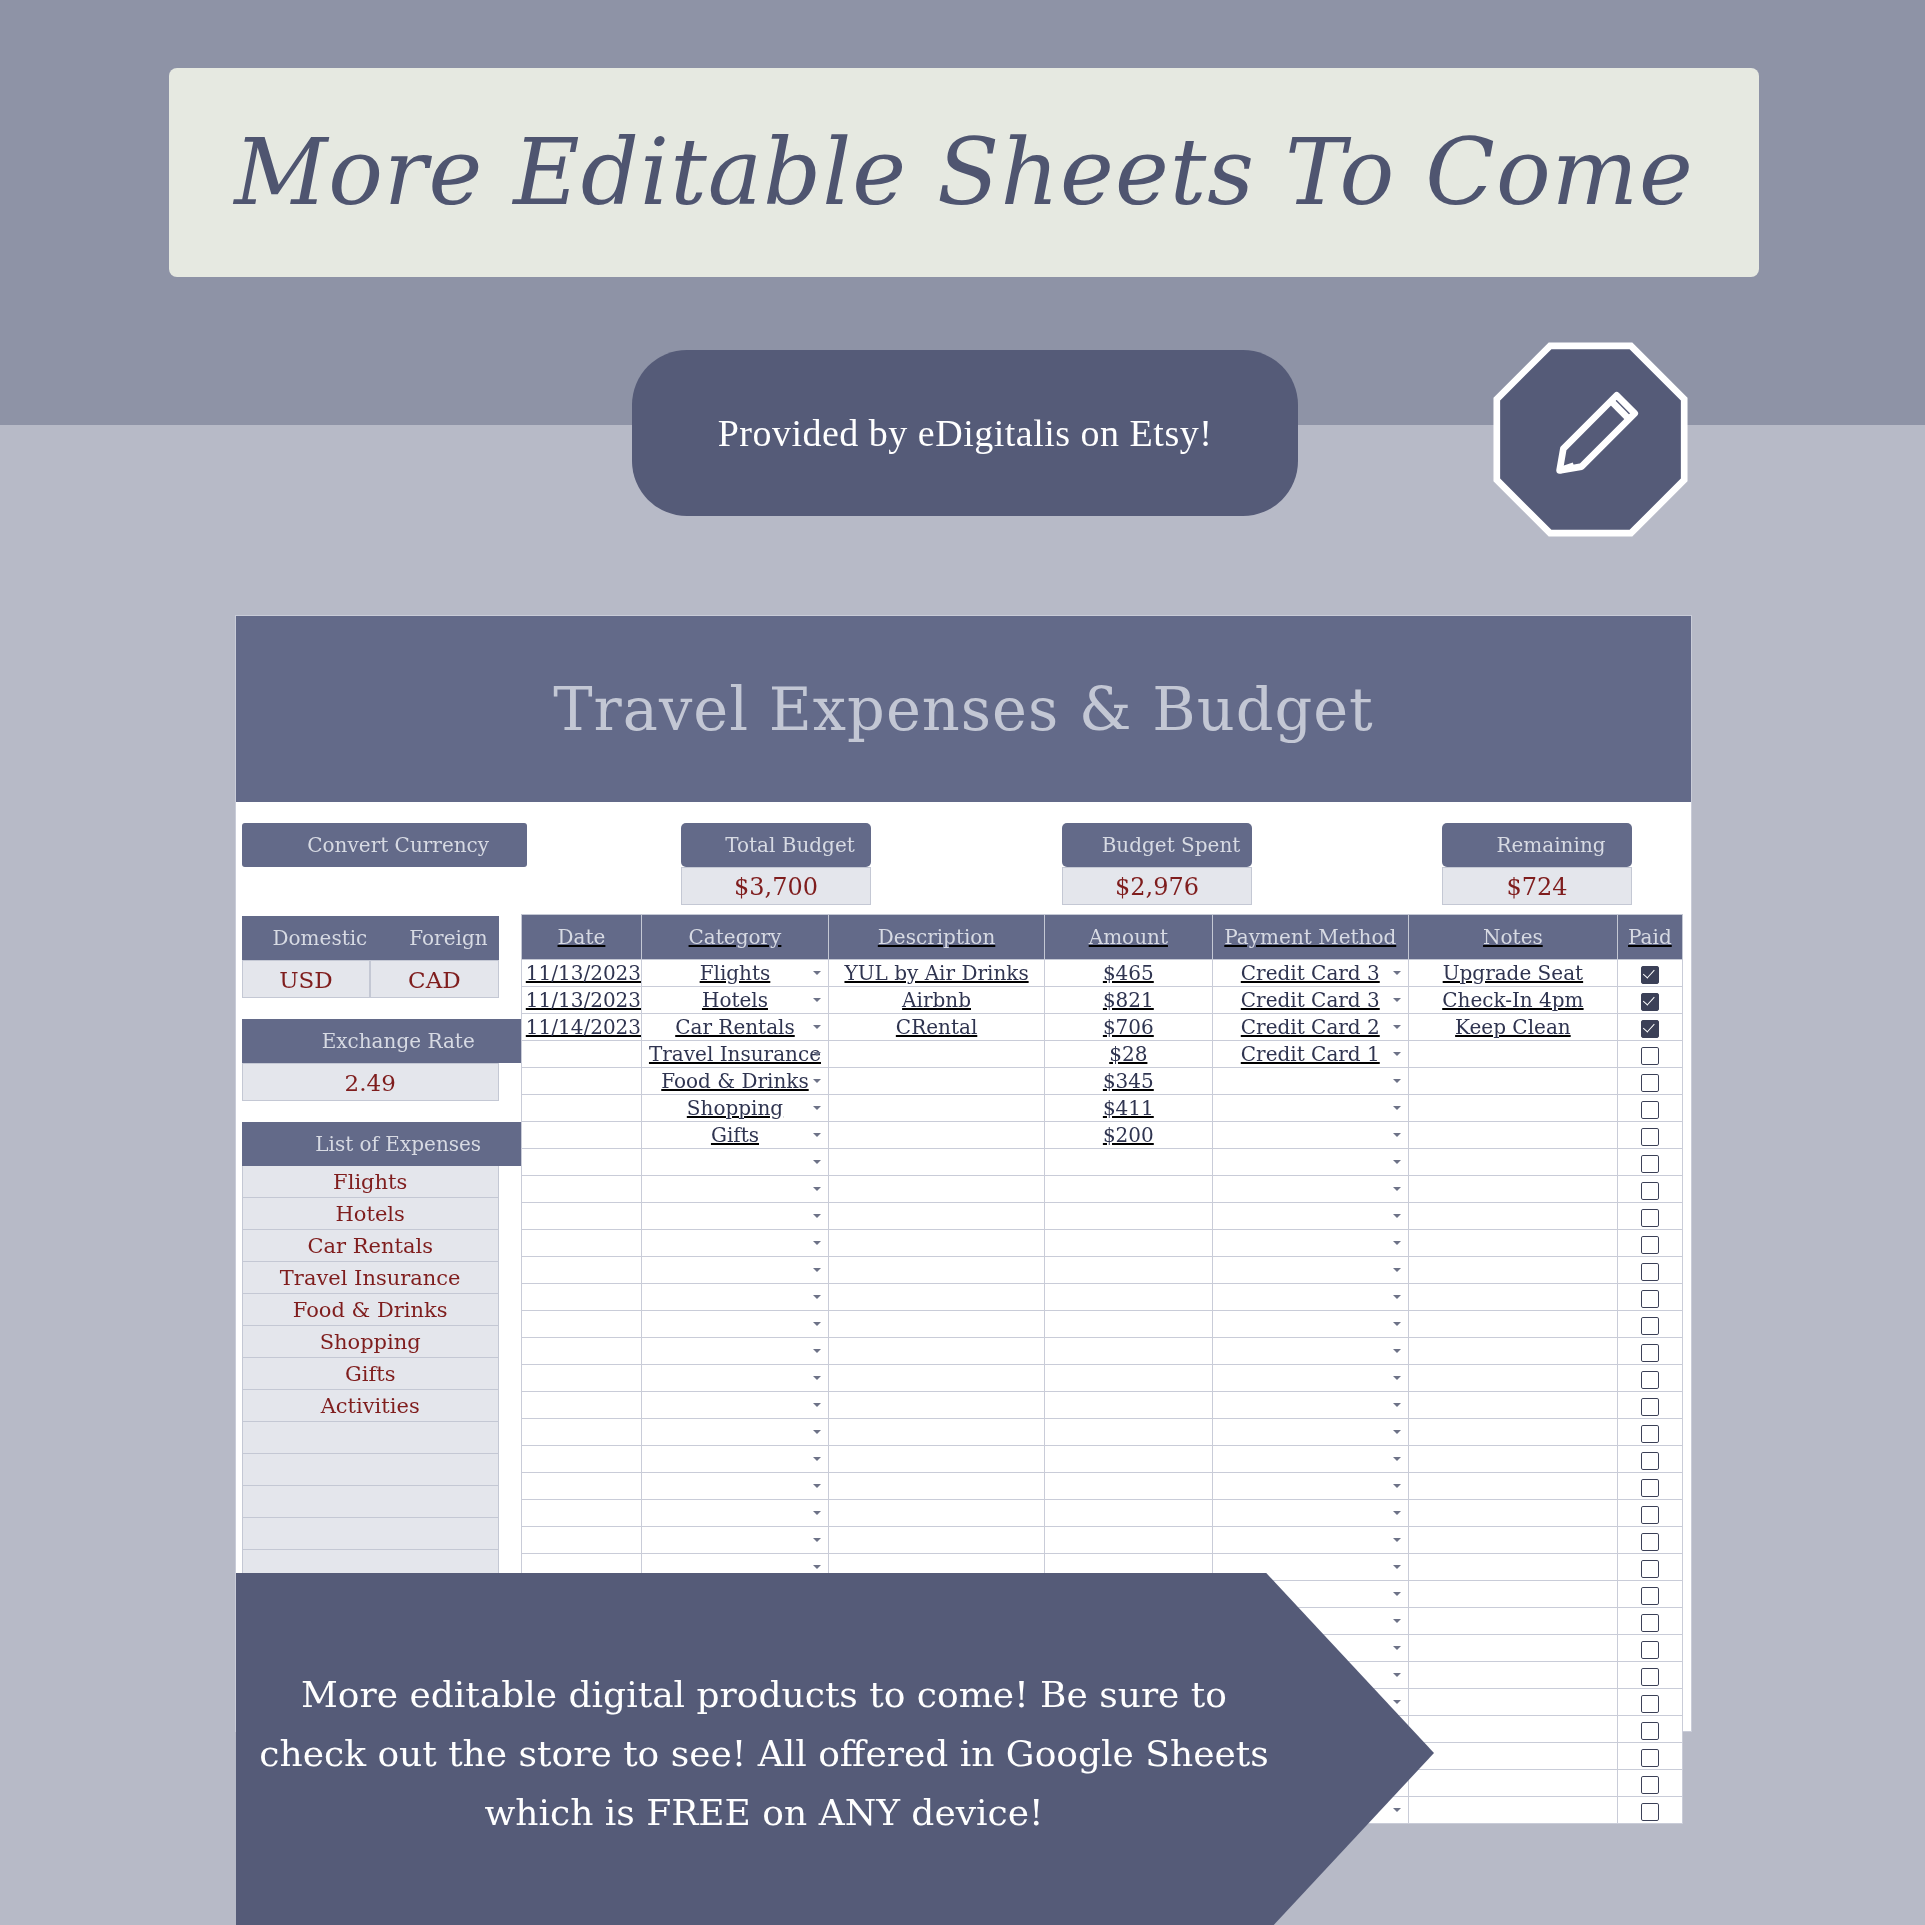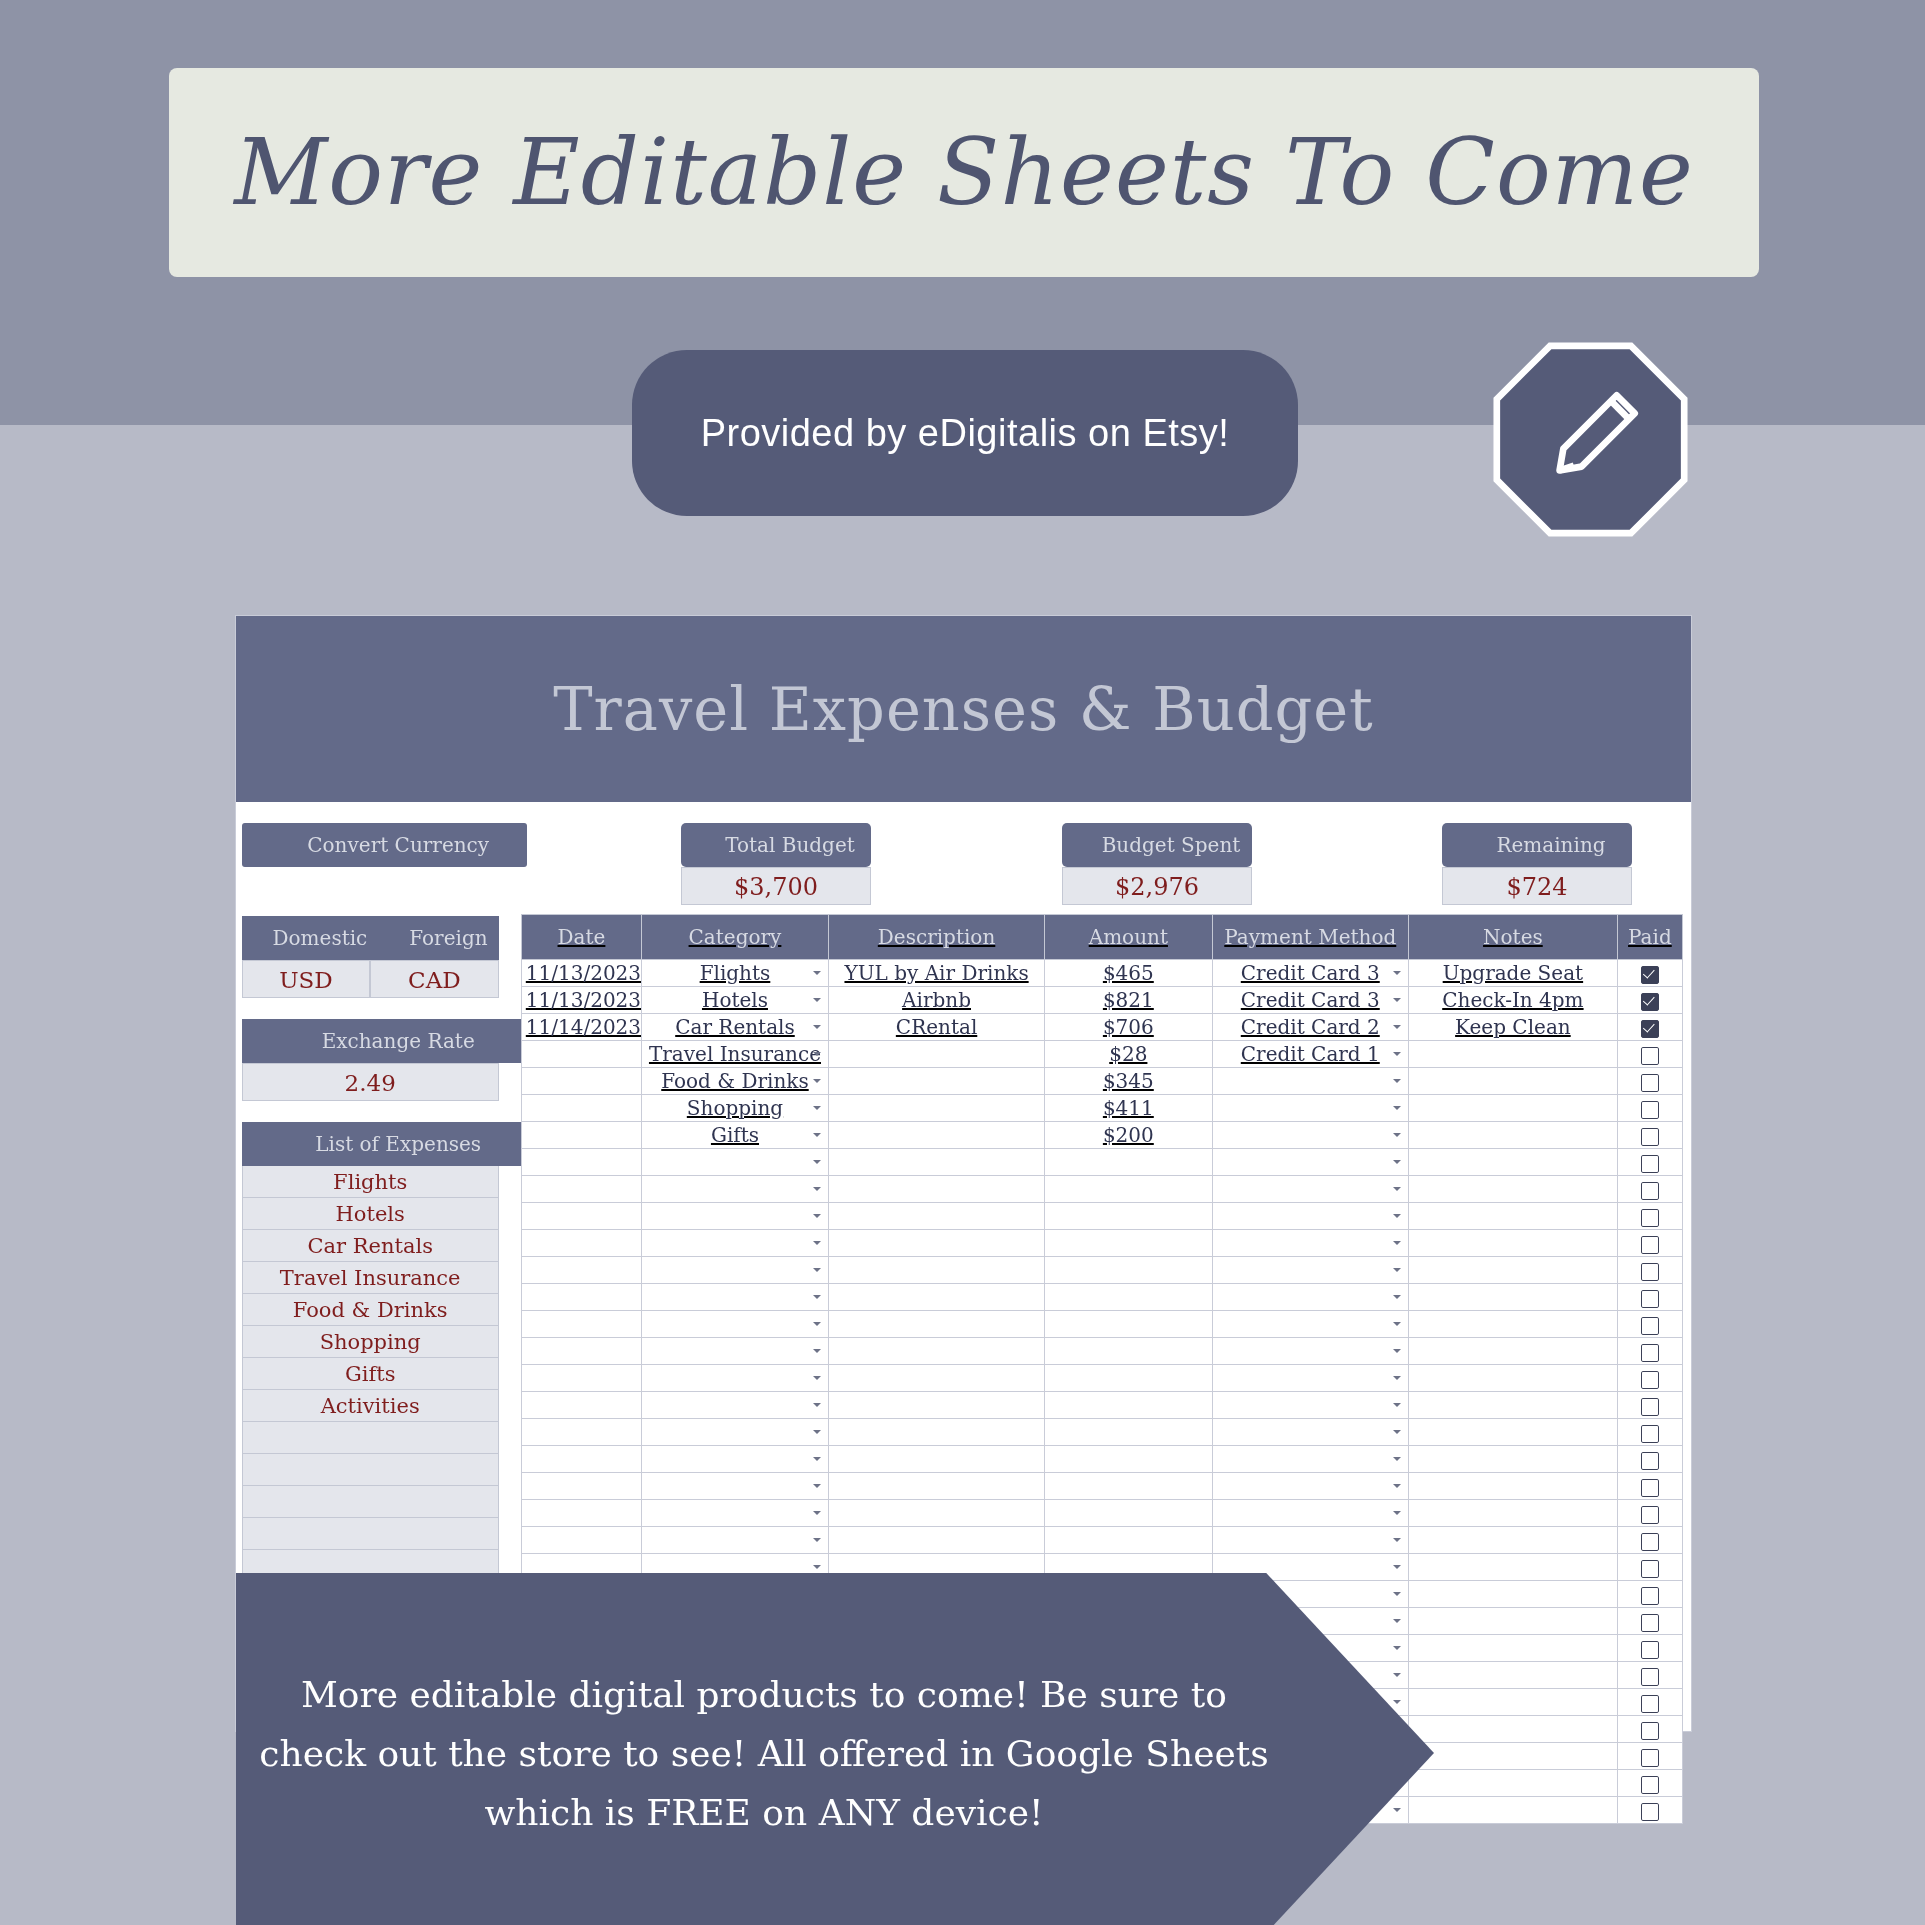--- a/index.html
+++ b/index.html
@@ -52,21 +52,21 @@
     position: absolute;
     left: 632px; top: 350px;
     width: 666px; height: 166px;
     background: #555b78;
     border-radius: 55px;
     display: flex;
     align-items: center;
     justify-content: center;
   }
   .provided-pill .pill-text {
-    font-family: Liberation Sans, sans-serif;
+    font-family: Liberation Serif, serif;
     font-size: 38px;
     color: #ffffff;
     letter-spacing: 0.5px;
   }
 
   
   .pencil-badge {
     position: absolute;
     left: 1493px; top: 342px;
     width: 195px; height: 195px;

